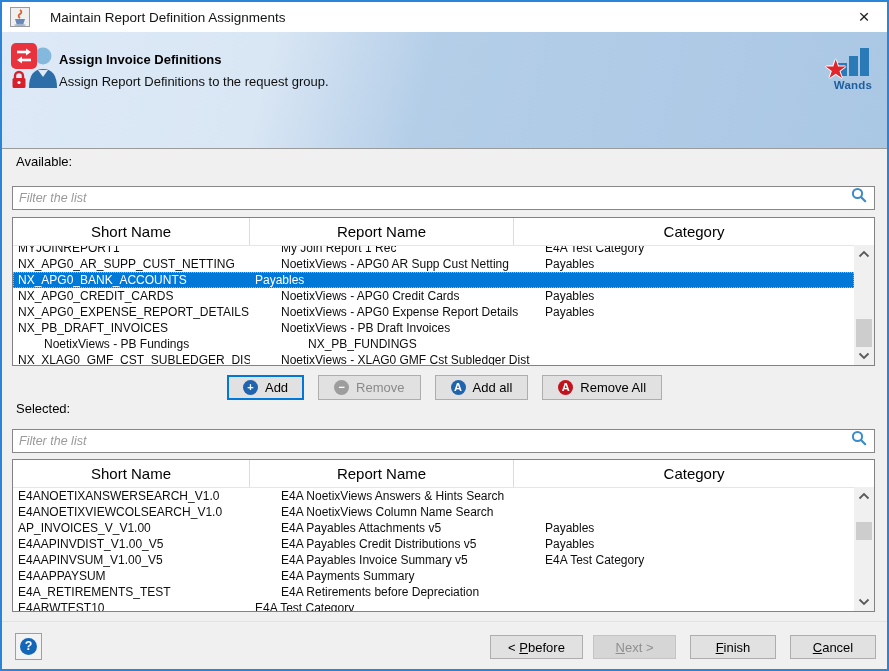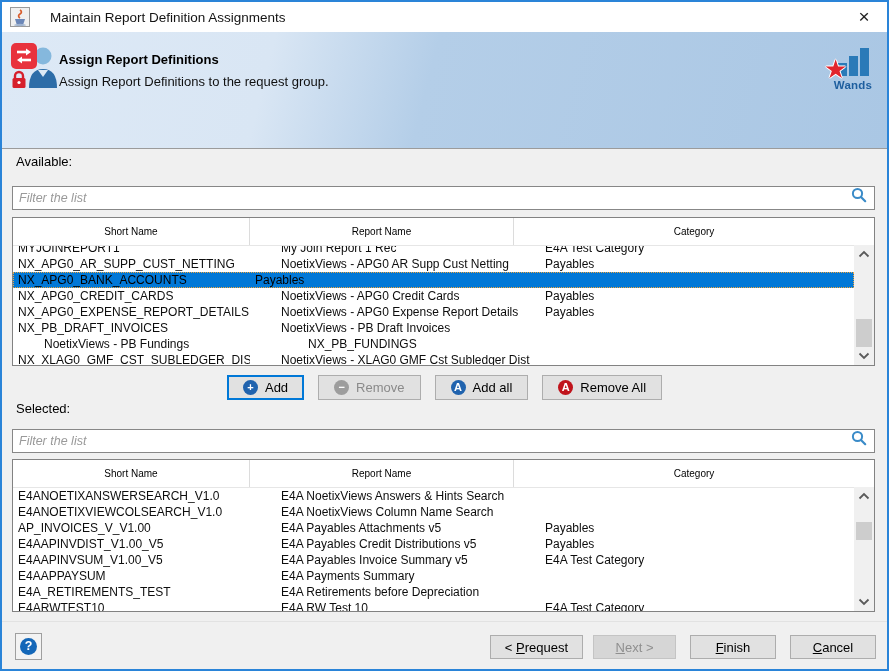--- a/index.html
+++ b/index.html
@@ -33,32 +33,32 @@
   
   .section-label{position:absolute;left:14px;font-size:13px;color:#000;}
   
   .filter{position:absolute;left:10px;width:863px;height:24px;border:1px solid #878787;background:#fff;display:flex;align-items:flex-start;}
   .filter input{flex:1;height:100%;border:none;outline:none;padding:0 6px;font-family:"Liberation Sans",sans-serif;font-size:12.5px;background:transparent;}
   .filter input::placeholder{color:#9a9a9a;font-style:italic;}
   .search-icon{width:16px;height:16px;margin-right:7px;flex:0 0 auto;}
   
   .tbl{position:absolute;left:10px;width:863px;background:#fff;border:1px solid #828282;}
   .thead{position:absolute;left:0;top:0;right:0;height:27px;display:flex;background:#fff;}
-  .th{display:flex;align-items:center;justify-content:center;font-size:10px;color:#000;border-right:1px solid #dcdcdc;height:100%;}
+  .th{display:flex;align-items:center;justify-content:center;font-size:15px;color:#000;border-right:1px solid #dcdcdc;height:100%;}
   .th.short{width:237px;}
   .th.report{width:264px;}
   .th.cat{flex:1;border-right:none;}
   .tbody{position:absolute;left:0;top:27px;right:20px;bottom:0;overflow:hidden;border-top:1px solid #e6e6e6;}
   .rows{position:absolute;left:0;right:0;}
   .trow{height:16px;display:flex;align-items:center;font-size:12px;color:#0d0d0d;white-space:nowrap;}
   .trow .c{overflow:hidden;white-space:nowrap;padding-left:5px;}
   .c.short{width:237px;}
   .c.report{width:264px;margin-left:26px;}
   .c.cat{flex:1;}
-  .trow.selected{background:#0078d7;color:#000000;outline:1px dotted #eda63f;outline-offset:-1px;}
+  .trow.selected{background:#0078d7;color:#ffffff;outline:1px dotted #eda63f;outline-offset:-1px;}
   
   .vscroll{position:absolute;top:27px;right:0;bottom:0;width:20px;background:#f0f0f0;}
   .sarrow{position:absolute;left:0;width:100%;height:16px;display:flex;align-items:center;justify-content:center;}
   .sarrow.up{top:1px;} .sarrow.down{bottom:1px;}
   .thumb{position:absolute;left:2px;right:2px;background:#cdcdcd;}
   
   .actions{position:absolute;left:0;top:373px;width:100%;display:flex;justify-content:center;gap:14px;}
   .abtn{height:25px;display:flex;align-items:center;gap:7px;padding:0 15px;background:#e1e1e1;border:1px solid #adadad;font-size:13px;color:#000;}
   .abtn.focused{border:2px solid #0078d7;padding:0 14px;}
   .abtn.disabled{color:#8a8a8a;}
@@ -102,21 +102,21 @@
       <path d="M27 27 L32 34 L37 27 Z" fill="#ddeaf5"></path>
       <rect x="0" y="0" width="26" height="26" rx="5" fill="#e8323d"></rect>
       <path d="M6 9 h11" stroke="#fff" stroke-width="2.6" fill="none"></path>
       <path d="M15 5.5 L20 9 L15 12.5 Z" fill="#fff"></path>
       <path d="M9 17 h11" stroke="#fff" stroke-width="2.6" fill="none"></path>
       <path d="M11 13.5 L6 17 L11 20.5 Z" fill="#fff"></path>
       <path d="M4 36 v-3 a4 4 0 0 1 8 0 v3" stroke="#d6202c" stroke-width="2.4" fill="none"></path>
       <rect x="1.5" y="35" width="13" height="10" rx="1.5" fill="#d6202c"></rect>
       <circle cx="8" cy="39.5" r="1.6" fill="#fff"></circle>
     </svg>
-    <div class="band-title">Assign Report Definitions</div>
+    <div class="band-title">Assign Invoice Definitions</div>
     <div class="band-sub">Assign Report Definitions to the request group.</div>
     <div class="wands">
       <div class="wands-bars">
         <div class="wbar b1"></div>
         <div class="wbar b2"></div>
         <div class="wbar b3"></div>
         <span class="wstar">★</span>
       </div>
       <div class="wands-text">Wands</div>
     </div>
@@ -263,21 +263,20 @@
     <span class="c report">E4A Payments Summary</span>
     <span class="c cat"></span>
   </div>
           <div class="trow">
     <span class="c short">E4A_RETIREMENTS_TEST</span>
     <span class="c report">E4A Retirements before Depreciation</span>
     <span class="c cat"></span>
   </div>
           <div class="trow">
     <span class="c short">E4ARWTEST10</span>
-    <span class="c report">E4A RW Test 10</span>
     <span class="c cat">E4A Test Category</span>
   </div>
         </div>
     </div>
     <div class="vscroll">
       <span class="sarrow up">
         <svg width="12" height="8" viewBox="0 0 12 8">
             <polyline points="1.5,6.5 6,2 10.5,6.5" stroke="#5a5a5a" stroke-width="1.8" fill="none"></polyline>
           </svg>
       </span>
@@ -288,20 +287,20 @@
           </svg>
       </span>
     </div>
   </div>
 
   <div class="footer">
     <div class="help-btn">
       <span class="bicon">?</span>
     </div>
     <div class="fbtns">
-      <div class="fbtn prev"><span>&lt; </span><span class="key">P</span><span>request</span></div>
+      <div class="fbtn prev"><span>&lt; </span><span class="key">P</span><span>before</span></div>
       <div class="fbtn next disabled"><span></span><span class="key">N</span><span>ext &gt;</span></div>
       <div class="fbtn finish"><span></span><span class="key">F</span><span>inish</span></div>
       <div class="fbtn cancel"><span></span><span class="key">C</span><span>ancel</span></div>
     </div>
   </div>
 
 </div>
 
 </body></html>

